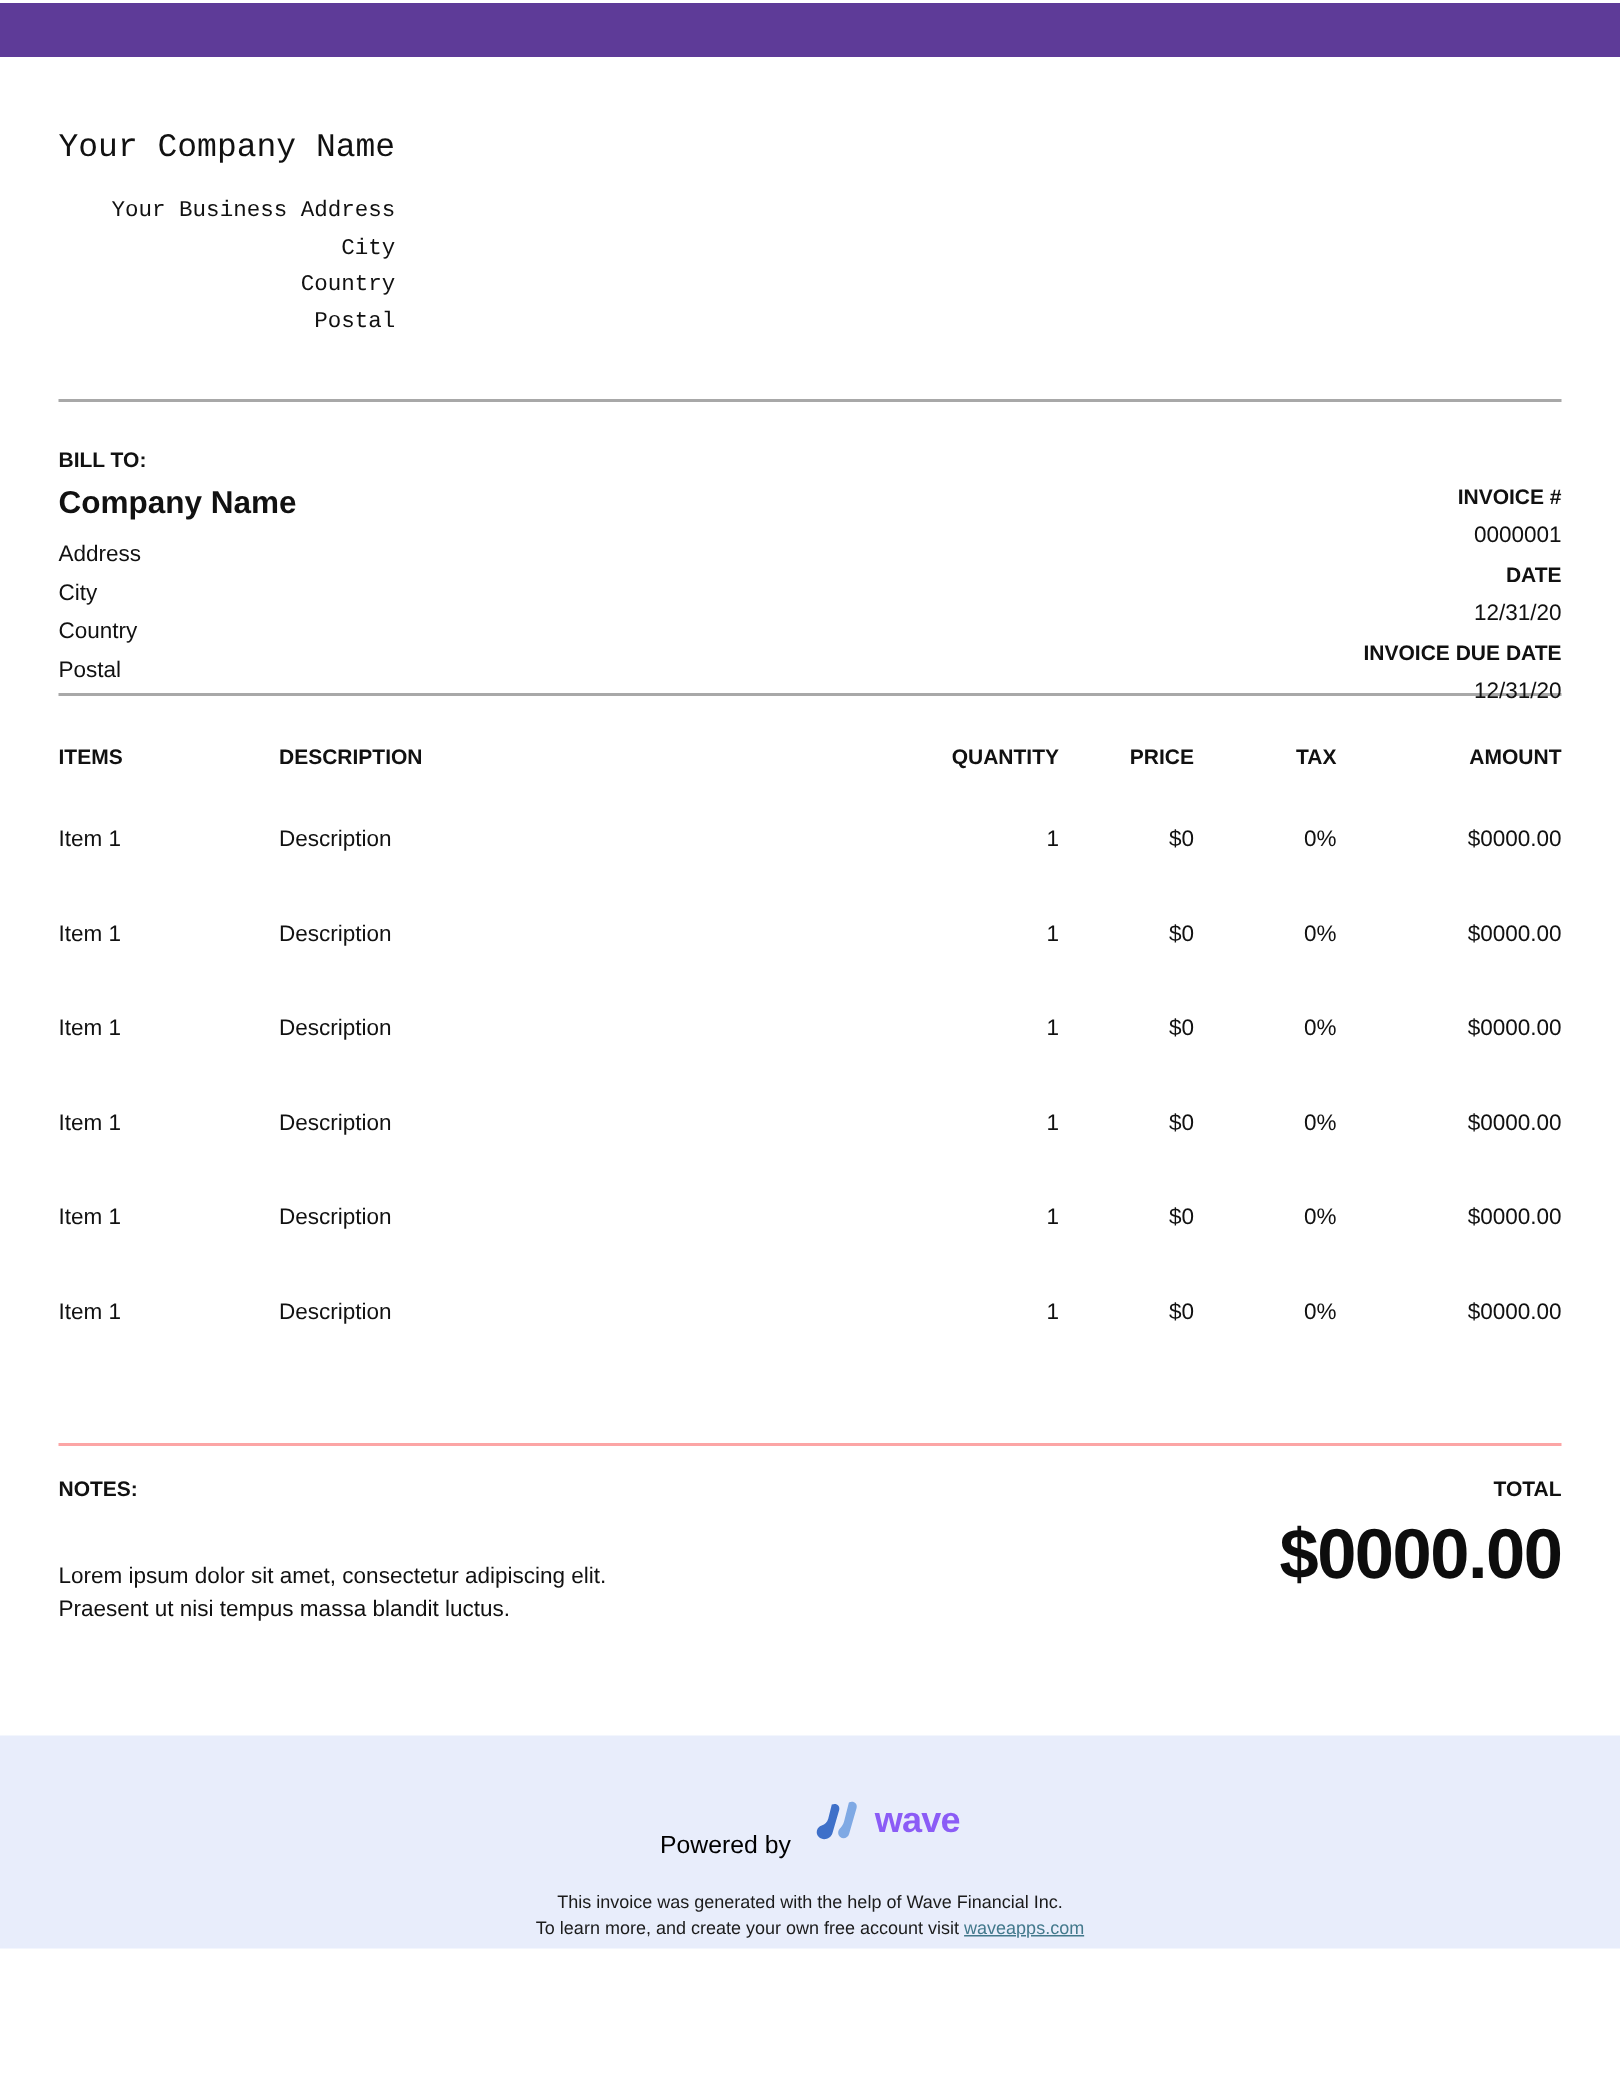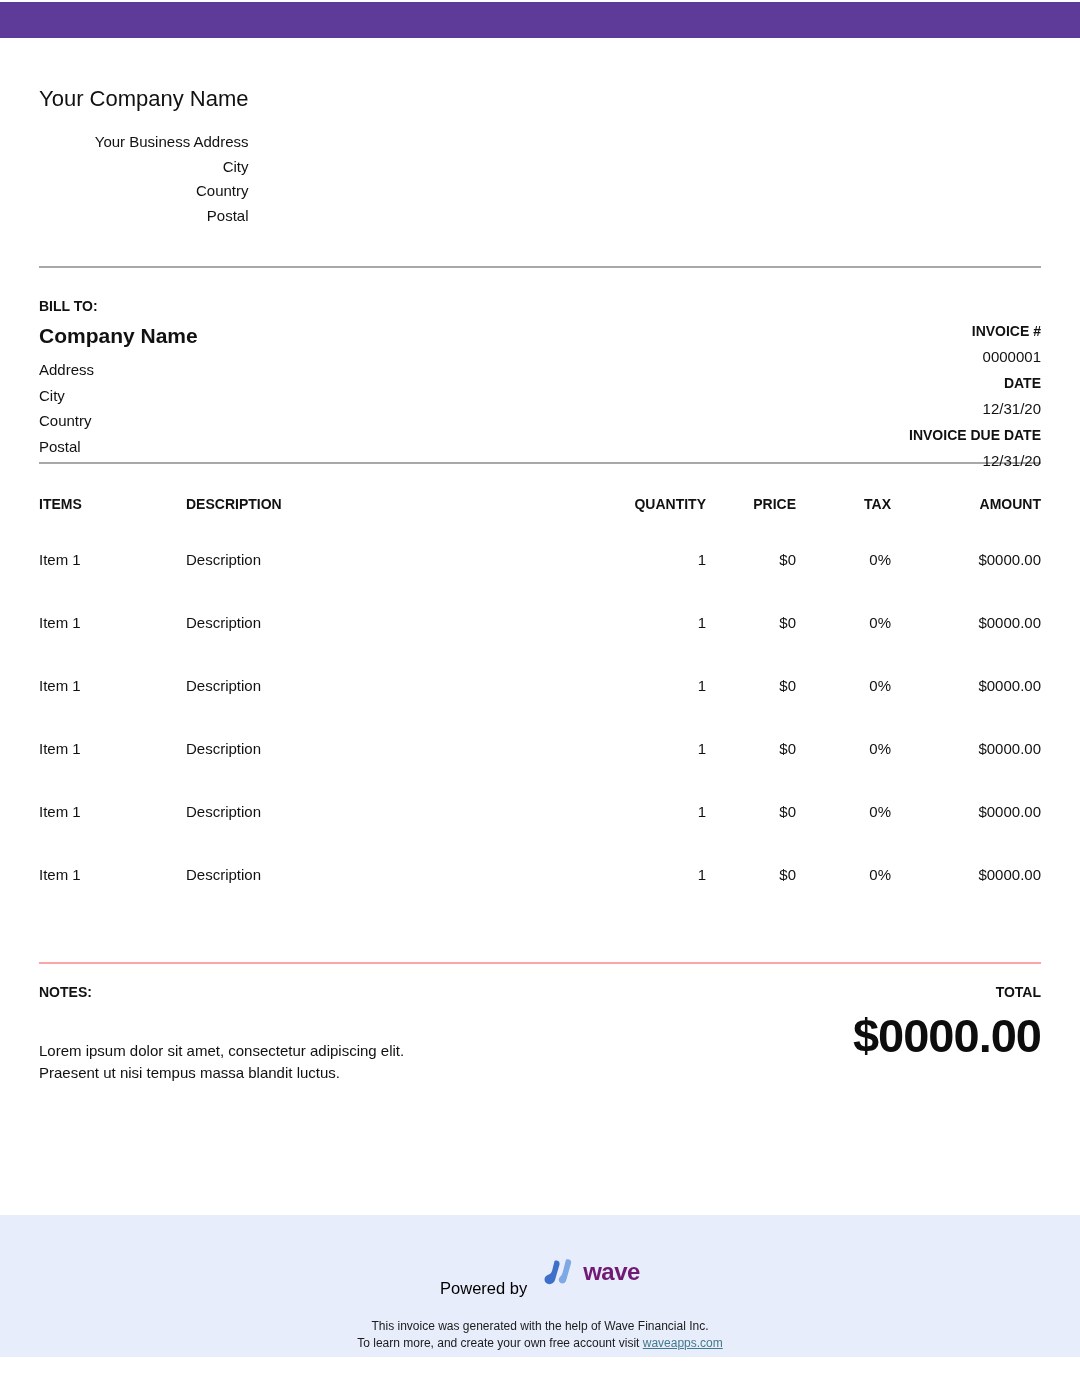--- a/index.html
+++ b/index.html
@@ -12,21 +12,21 @@
   .topbar { height:36px; margin-top:2px; background:#5e3b98; }
   .content { margin:0 39px; }
 
   
   .header { display:flex; justify-content:space-between; align-items:flex-start;
             height:230px; border-bottom:2px solid #a8a8a8; }
   .header-left { padding-top:28px; }
   .logo-icon { display:block; }
   .invoice-title { font-size:58px; font-weight:400; letter-spacing:-1.5px;
                    line-height:1; margin-top:12px; color:#151515; }
-  .header-right { padding-top:48px; text-align:right; }
+  .header-right { padding-top:48px; text-align:right;font-family:Liberation Mono, monospace; }
   .company-name { font-size:22px; font-weight:400; margin-bottom:18px; }
   .addr-line { font-size:15px; line-height:24.5px; }
 
   
   .billing { display:flex; justify-content:space-between;
              height:196px; border-bottom:2px solid #a8a8a8; }
   .bill-to { padding-top:30px; }
   .small-label { font-size:14px; font-weight:700; }
   .client-name { font-size:21px; font-weight:700; margin:10px 0 9px; }
   .client-line { font-size:15px; line-height:25.5px; }
@@ -36,32 +36,32 @@
 
   
   .items-section { border-bottom:2px solid #fca5a5; padding-bottom:56px; }
   table { width:100%; border-collapse:collapse; }
   th { font-size:14px; font-weight:700; padding:32px 0 16px; }
   td { font-size:15px; padding:23px 0; }
   .col-left { text-align:left; }
   .col-right { text-align:right; }
 
   
-  .summary { display:flex; justify-content:space-between; height:251px; }
+  .summary { display:flex; justify-content:space-between; height:193px; }
   .notes { padding-top:20px; }
   .notes-text { margin-top:40px; font-size:15px; line-height:21.5px; }
   .total-block { padding-top:20px; text-align:right; }
   .total-value { font-size:47px; font-weight:700; letter-spacing:-1px; margin-top:8px; color:#0d0d0d; }
 
   
   .footer { height:142px; background:#e8edfb; text-align:center; padding-top:31px; }
   .powered-row { display:inline-flex; align-items:center; gap:9px; }
   .powered-text { font-size:16.5px; color:#000000;margin-top:33px; }
   .wave-logo { display:block; }
-  .wave-wordmark { font-size:24px; font-weight:700; color:#701a75; letter-spacing:-0.5px; }
+  .wave-wordmark { font-size:24px; font-weight:700; color:#8b5cf6; letter-spacing:-0.5px; }
   .fine-print { margin-top:20px; font-size:12px; line-height:16.5px; color:#1b1b1b; }
   .fine-print a { color:#43798c; text-decoration:underline; cursor:pointer;margin-top:12px; }
 </style>
 </head>
 <body>
 
 <div class="page">
 
   <div class="topbar"></div>
 

